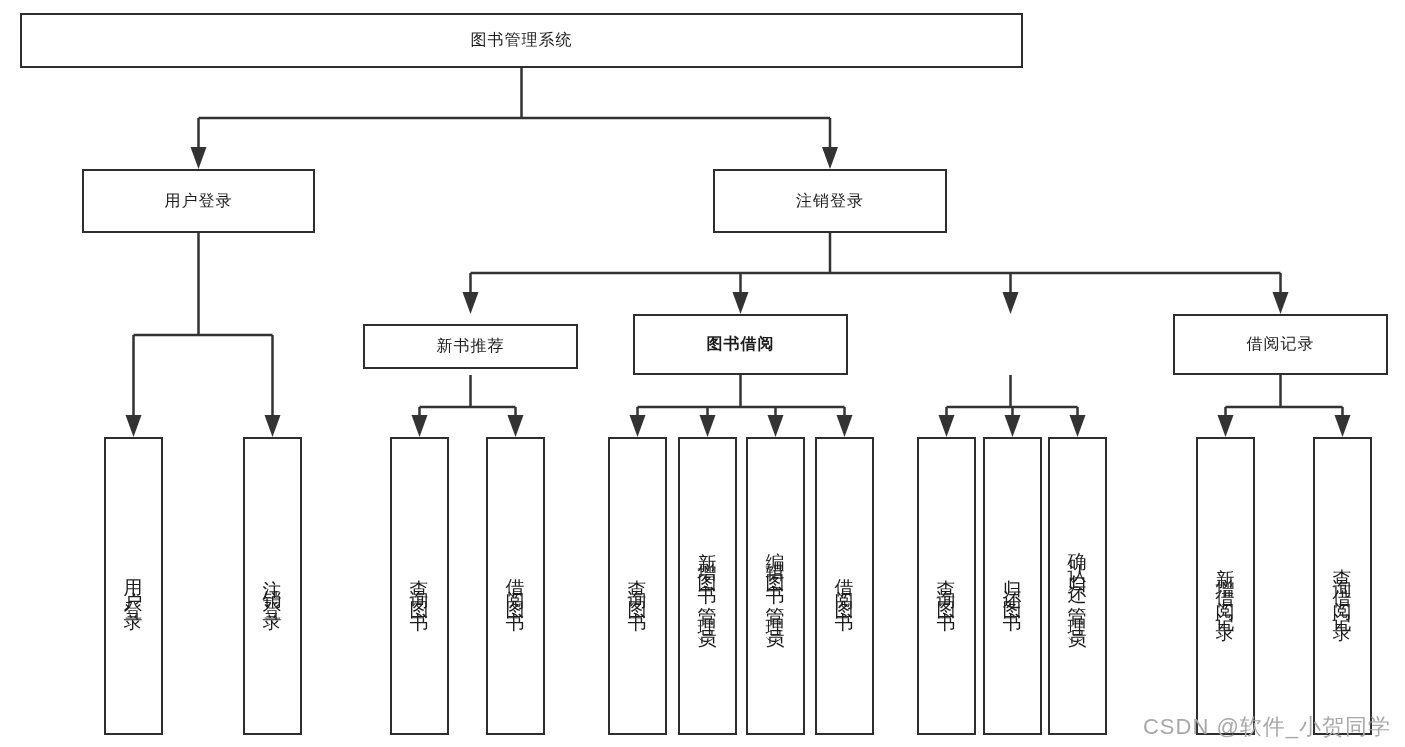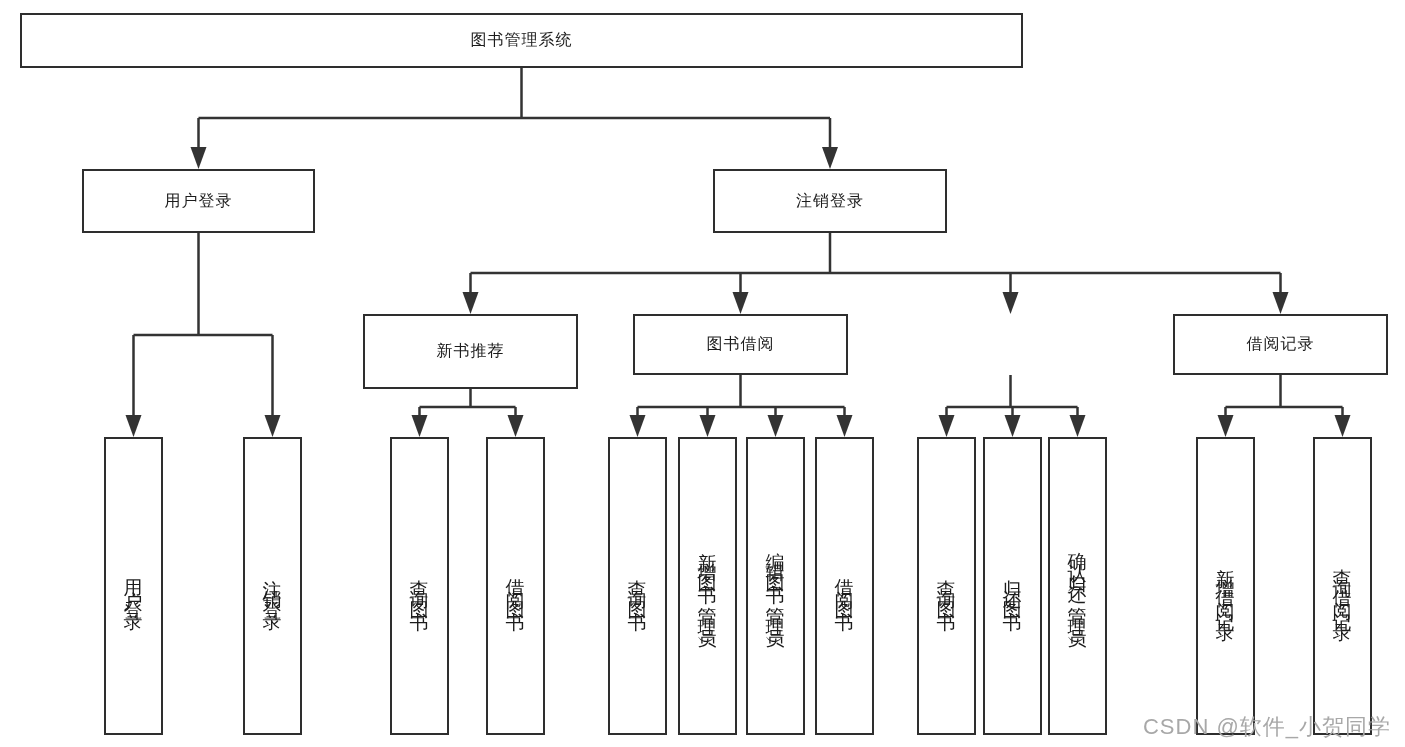--- a/index.html
+++ b/index.html
@@ -106,24 +106,24 @@
     <span class="hlabel">图书管理系统</span>
   </div>
 
   <div class="box" style="left:82px; top:169px; width:233px; height:64px;">
     <span class="hlabel">用户登录</span>
   </div>
   <div class="box" style="left:713px; top:169px; width:234px; height:64px;">
     <span class="hlabel">注销登录</span>
   </div>
 
-  <div class="box" style="left:363px; top:314px; width:215px; height:75px;">
+  <div class="box" style="left:363px; top:324px; width:215px; height:45px;">
     <span class="hlabel">新书推荐</span>
   </div>
-  <div class="box" style="left:633px; top:314px; width:215px; height:61px;">
+  <div class="box" style="left:633px; top:314px; width:215px; height:61px;font-weight:bold;">
     <span class="hlabel">图书借阅</span>
   </div>
   <div class="box" style="left:1173px; top:314px; width:215px; height:61px;font-family:Liberation Mono, monospace;">
     <span class="hlabel">借阅记录</span>
   </div>
 
   <div class="box leaf" style="left:104px; top:437px;">
     <span class="vtext">用户登录</span>
   </div>
   <div class="box leaf" style="left:243px; top:437px;">

